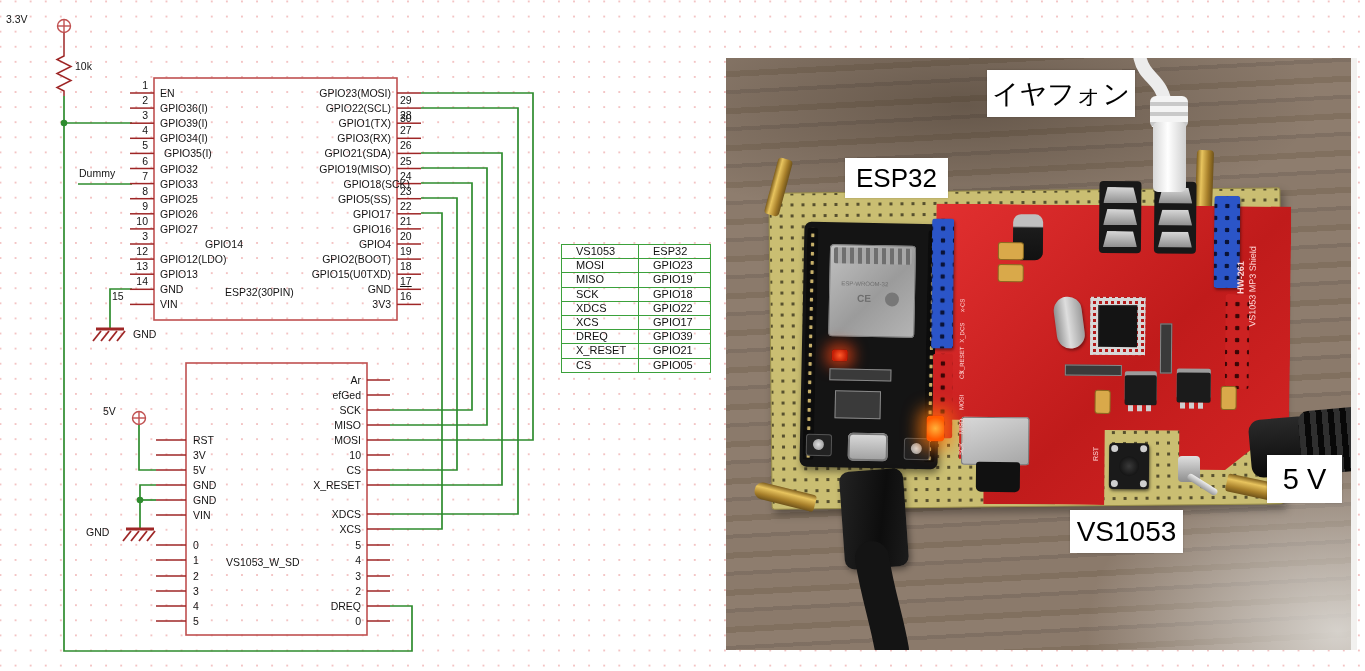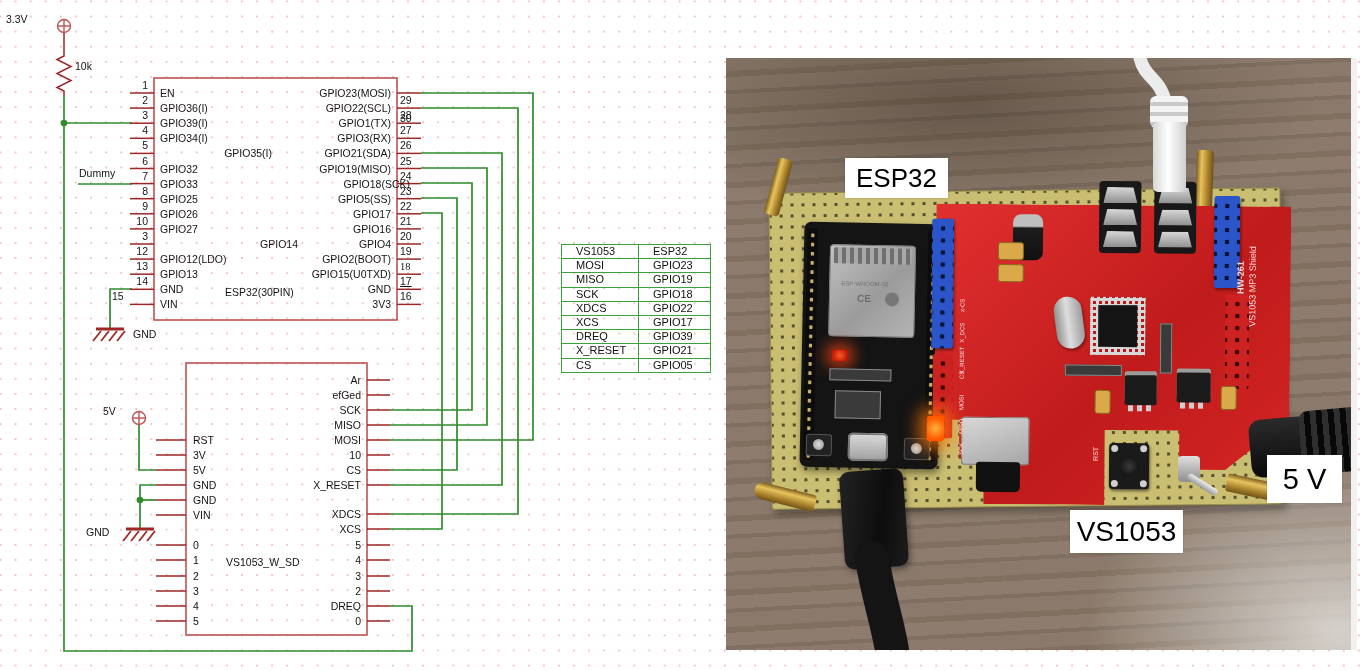--- a/index.html
+++ b/index.html
@@ -253,33 +253,33 @@
     <div class="sch-text sch-title" style="left:226px;top:556px;">VS1053_W_SD</div>
   <div class="sch-text" style="left: 112px; top: 79px; width: 36px; text-align: right;">1</div>
       <div class="sch-text" style="left: 160px; top: 87px; width: 120px; text-align: left;">EN</div>
       <div class="sch-text" style="left: 112px; top: 94.1px; width: 36px; text-align: right;">2</div>
       <div class="sch-text" style="left: 160px; top: 102.1px; width: 120px; text-align: left;">GPIO36(I)</div>
       <div class="sch-text" style="left: 112px; top: 109.2px; width: 36px; text-align: right;">3</div>
       <div class="sch-text" style="left: 160px; top: 117.2px; width: 120px; text-align: left;">GPIO39(I)</div>
       <div class="sch-text" style="left: 112px; top: 124.3px; width: 36px; text-align: right;">4</div>
       <div class="sch-text" style="left: 160px; top: 132.3px; width: 120px; text-align: left;">GPIO34(I)</div>
       <div class="sch-text" style="left: 112px; top: 139.4px; width: 36px; text-align: right;">5</div>
-      <div class="sch-text" style="left: 152px; top: 147.4px; width: 120px; text-align: right;">GPIO35(I)</div>
+      <div class="sch-text" style="left: 164px; top: 147.4px; width: 120px; text-align: left;">GPIO35(I)</div>
       <div class="sch-text" style="left: 112px; top: 154.5px; width: 36px; text-align: right;">6</div>
       <div class="sch-text" style="left: 160px; top: 162.5px; width: 120px; text-align: left;">GPIO32</div>
       <div class="sch-text" style="left: 112px; top: 169.6px; width: 36px; text-align: right;">7</div>
       <div class="sch-text" style="left: 160px; top: 177.6px; width: 120px; text-align: left;">GPIO33</div>
       <div class="sch-text" style="left: 112px; top: 184.7px; width: 36px; text-align: right;">8</div>
       <div class="sch-text" style="left: 160px; top: 192.7px; width: 120px; text-align: left;">GPIO25</div>
       <div class="sch-text" style="left: 112px; top: 199.8px; width: 36px; text-align: right;">9</div>
       <div class="sch-text" style="left: 160px; top: 207.8px; width: 120px; text-align: left;">GPIO26</div>
       <div class="sch-text" style="left: 112px; top: 214.9px; width: 36px; text-align: right;">10</div>
       <div class="sch-text" style="left: 160px; top: 222.9px; width: 120px; text-align: left;">GPIO27</div>
       <div class="sch-text" style="left: 112px; top: 230px; width: 36px; text-align: right;">3</div>
-      <div class="sch-text" style="left: 178px; top: 238px; width: 120px; text-align: right;">GPIO14</div>
+      <div class="sch-text" style="left: 164px; top: 238px; width: 120px; text-align: center;">GPIO14</div>
       <div class="sch-text" style="left: 112px; top: 245.1px; width: 36px; text-align: right;">12</div>
       <div class="sch-text" style="left: 160px; top: 253.1px; width: 120px; text-align: left;">GPIO12(LDO)</div>
       <div class="sch-text" style="left: 112px; top: 260.2px; width: 36px; text-align: right;">13</div>
       <div class="sch-text" style="left: 160px; top: 268.2px; width: 120px; text-align: left;">GPIO13</div>
       <div class="sch-text" style="left: 112px; top: 275.3px; width: 36px; text-align: right;">14</div>
       <div class="sch-text" style="left: 160px; top: 283.3px; width: 120px; text-align: left;">GND</div>
       <div class="sch-text" style="left: 112px; top: 290.4px; width: 36px; text-align: left;">15</div>
       <div class="sch-text" style="left: 160px; top: 298.4px; width: 120px; text-align: left;">VIN</div>
       <div class="sch-text" style="left: 400px; top: 79px; width: 36px; text-align: left; margin-top: 33px;">30</div>
       <div class="sch-text" style="left: 186px; top: 87px; width: 205px; text-align: right;">GPIO23(MOSI)</div>
@@ -298,21 +298,21 @@
       <div class="sch-text" style="left: 400px; top: 184.7px; width: 36px; text-align: left;">23</div>
       <div class="sch-text" style="left: 186px; top: 192.7px; width: 205px; text-align: right;">GPIO5(SS)</div>
       <div class="sch-text" style="left: 400px; top: 199.8px; width: 36px; text-align: left;">22</div>
       <div class="sch-text" style="left: 186px; top: 207.8px; width: 205px; text-align: right;">GPIO17</div>
       <div class="sch-text" style="left: 400px; top: 214.9px; width: 36px; text-align: left;">21</div>
       <div class="sch-text" style="left: 186px; top: 222.9px; width: 205px; text-align: right;">GPIO16</div>
       <div class="sch-text" style="left: 400px; top: 230px; width: 36px; text-align: left;">20</div>
       <div class="sch-text" style="left: 186px; top: 238px; width: 205px; text-align: right;">GPIO4</div>
       <div class="sch-text" style="left: 400px; top: 245.1px; width: 36px; text-align: left;">19</div>
       <div class="sch-text" style="left: 186px; top: 253.1px; width: 205px; text-align: right;">GPIO2(BOOT)</div>
-      <div class="sch-text" style="left: 400px; top: 260.2px; width: 36px; text-align: left; font-family: Liberation Serif, serif;">18</div>
+      <div class="sch-text" style="left: 400px; top: 260.2px; width: 36px; text-align: left;">18</div>
       <div class="sch-text" style="left: 186px; top: 268.2px; width: 205px; text-align: right;">GPIO15(U0TXD)</div>
       <div class="sch-text" style="left: 400px; top: 275.3px; width: 36px; text-align: left; text-decoration: underline;">17</div>
       <div class="sch-text" style="left: 186px; top: 283.3px; width: 205px; text-align: right;">GND</div>
       <div class="sch-text" style="left: 400px; top: 290.4px; width: 36px; text-align: left;">16</div>
       <div class="sch-text" style="left: 186px; top: 298.4px; width: 205px; text-align: right;">3V3</div>
       <div class="sch-text" style="left: 193px; top: 434px; width: 120px; text-align: left;">RST</div>
       <div class="sch-text" style="left: 193px; top: 449px; width: 120px; text-align: left;">3V</div>
       <div class="sch-text" style="left: 193px; top: 464px; width: 120px; text-align: left;">5V</div>
       <div class="sch-text" style="left: 193px; top: 479px; width: 120px; text-align: left;">GND</div>
       <div class="sch-text" style="left: 193px; top: 494px; width: 120px; text-align: left;">GND</div>
@@ -470,17 +470,18 @@
          background:repeating-linear-gradient(180deg,#f4f4f4 0 6px,#c9c9c9 6px 10px);"></div>
     <div class="abs" style="left:427px;top:64px;width:33px;height:70px;border-radius:5px;
          background:linear-gradient(90deg,#d7d7d7,#ffffff 45%,#cfcfcf);"></div>
 
     <div id="toggle" class="abs"></div>
     <div id="toggle-lever" class="abs"></div>
     <div id="dc-plug" class="abs"></div>
     <div id="dc-barrel" class="abs"></div>
     <div id="white-strip" class="abs"></div>
 
+    <div class="photo-label" style="left:261px;top:12px;width:148px;height:47px;font-size:27px;">イヤフォン</div>
     <div class="photo-label" style="left:119px;top:100px;width:103px;height:40px;font-size:26px;">ESP32</div>
     <div class="photo-label" style="left:541px;top:397px;width:75px;height:48px;font-size:29px;">5 V</div>
     <div class="photo-label" style="left:344px;top:452px;width:113px;height:43px;font-size:28px;">VS1053</div>
   </div>
 </div>
 
 </body></html>

